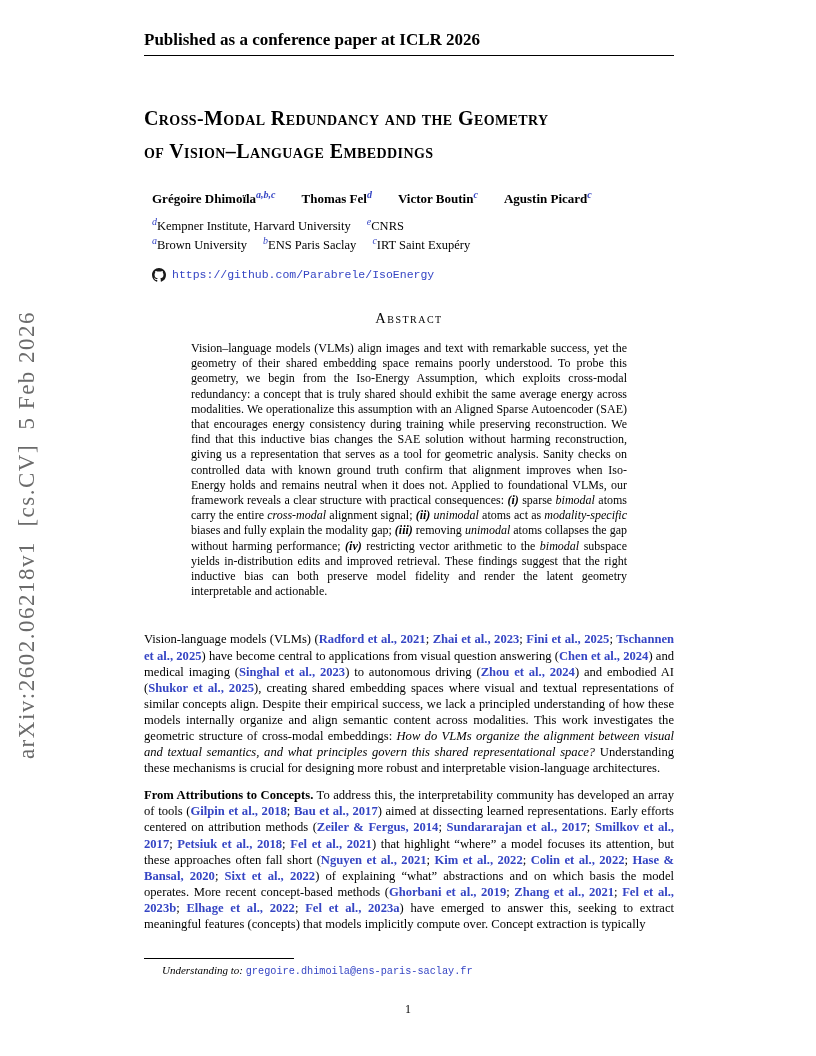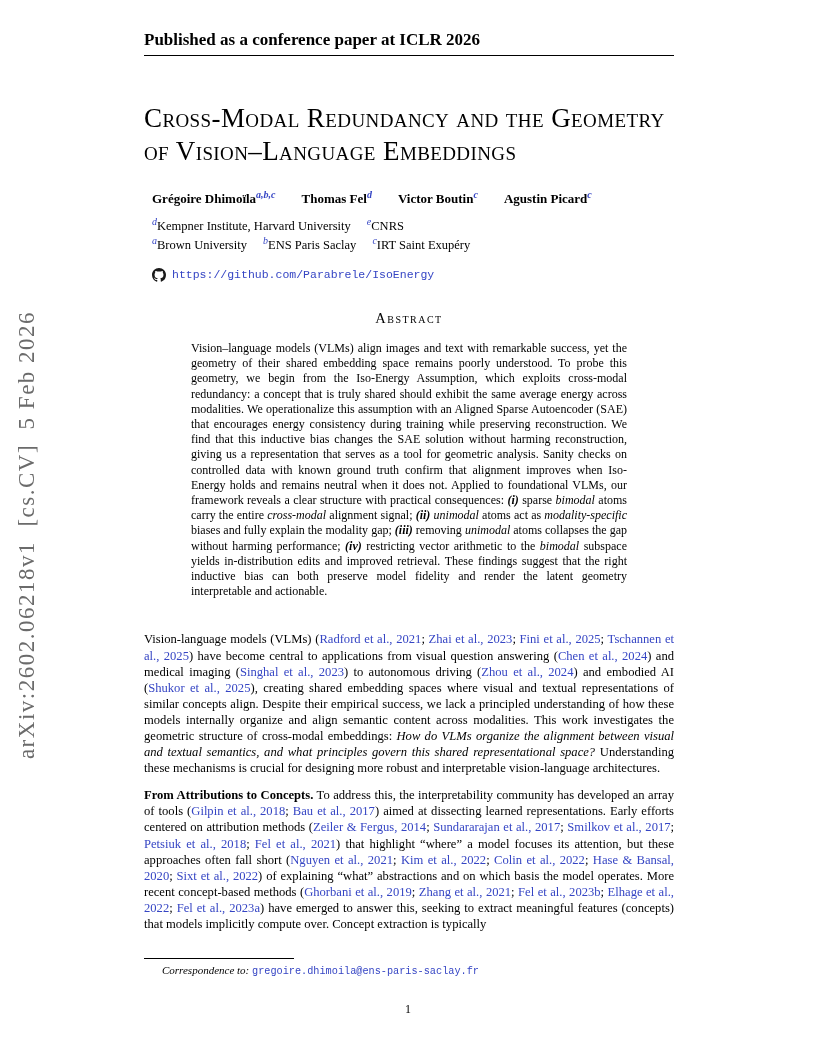--- a/index.html
+++ b/index.html
@@ -4,38 +4,38 @@
 <style>
   :root{ --link:#3545c4; --banner:#6b6b6b; }
   html,body{margin:0;padding:0;background:#ffffff;}
   .page{
     position:relative;width:816px;height:1056px;background:#ffffff;overflow:hidden;
     font-family:"Liberation Serif","DejaVu Serif",serif;color:#111;
   }
   .content{position:absolute;left:144px;top:30px;width:530px;}
   .running-header{font-weight:bold;font-size:17px;color:#000;}
   .header-rule{border-top:1px solid #000;margin-top:5px;height:0;}
-  .title{margin:46px 0 0 0;font-weight:normal;font-size:27px;font-variant:small-caps;
+  .title{margin:46px 0 0 0;font-weight:bold;font-size:20px;font-variant:small-caps;
          letter-spacing:0.4px;line-height:33px;color:#000;}
   .title-line{display:block;}
   .authors{margin-top:23px;padding-left:8px;display:flex;gap:26px;font-weight:bold;font-size:13px;color:#000;}
   sup{font-size:10px;color:var(--link);font-style:italic;line-height:0;}
   .affils{margin-top:10px;padding-left:8px;font-size:12.5px;line-height:19px;color:#000;}
   .affil-item{margin-right:13px;white-space:nowrap;}
   .repo-row{margin-top:13px;padding-left:8px;display:flex;align-items:flex-start;gap:6px;}
   .repo-link{font-family:"Liberation Mono","DejaVu Sans Mono",monospace;font-size:11.5px;
              color:var(--link);text-decoration:none;cursor:pointer;}
   .abstract-heading{margin-top:28px;text-align:center;font-variant:small-caps;font-size:14.5px;
                     letter-spacing:1.5px;color:#000;}
   .abstract-body{margin:14px 47px 12px 47px;text-align:justify;font-size:12px;line-height:15.2px;color:#000;}
   .section-heading{margin-top:26px;font-size:14.5px;font-variant:small-caps;letter-spacing:0.3px;color:#000;}
   .sec-num{margin-right:28px;}
   .body-par{margin:32px 0 0 0;text-align:justify;font-size:12.6px;line-height:16.1px;color:#000;}
   .body-par + .body-par{margin-top:11px;}
-  .seg-l{color:var(--link);}
+  .seg-l{color:var(--link);font-weight:bold;}
   .seg-i{font-style:italic;}
   .seg-b{font-weight:bold;}
   .seg-bi{font-weight:bold;font-style:italic;}
   .seg-m{font-family:"Liberation Mono","DejaVu Sans Mono",monospace;color:var(--link);font-size:0.93em;}
   .footnote{position:absolute;left:144px;top:958px;width:530px;}
   .footnote-rule{width:150px;border-top:1px solid #000;height:0;}
   .footnote-text{margin:5px 0 0 18px;font-size:11px;color:#000;}
   .page-number{position:absolute;left:0;top:1002px;width:816px;text-align:center;font-size:12px;color:#000;}
   .arxiv-banner{
     position:absolute;left:14px;top:535px;
@@ -96,18 +96,18 @@
     <p class="abstract-body"><span>Vision–language models (VLMs) align images and text with remarkable success, yet the geometry of their shared embedding space remains poorly understood. To probe this geometry, we begin from the Iso-Energy Assumption, which exploits cross-modal redundancy: a concept that is truly shared should exhibit the same average energy across modalities. We operationalize this assumption with an Aligned Sparse Autoencoder (SAE) that encourages energy consistency during training while preserving reconstruction. We find that this inductive bias changes the SAE solution without harming reconstruction, giving us a representation that serves as a tool for geometric analysis. Sanity checks on controlled data with known ground truth confirm that alignment improves when Iso-Energy holds and remains neutral when it does not. Applied to foundational VLMs, our framework reveals a clear structure with practical consequences: </span><span class="seg-bi">(i)</span><span> sparse </span><span class="seg-i">bimodal</span><span> atoms carry the entire </span><span class="seg-i">cross-modal</span><span> alignment signal; </span><span class="seg-bi">(ii)</span><span> </span><span class="seg-i">unimodal</span><span> atoms act as </span><span class="seg-i">modality-specific</span><span> biases and fully explain the modality gap; </span><span class="seg-bi">(iii)</span><span> removing </span><span class="seg-i">unimodal</span><span> atoms collapses the gap without harming performance; </span><span class="seg-bi">(iv)</span><span> restricting vector arithmetic to the </span><span class="seg-i">bimodal</span><span> subspace yields in-distribution edits and improved retrieval. These findings suggest that the right inductive bias can both preserve model fidelity and render the latent geometry interpretable and actionable.</span></p>
 
 
     <p class="body-par"><span>Vision-language models (VLMs) (</span><span class="seg-l">Radford et al., 2021</span><span>; </span><span class="seg-l">Zhai et al., 2023</span><span>; </span><span class="seg-l">Fini et al., 2025</span><span>; </span><span class="seg-l">Tschannen et al., 2025</span><span>) have become central to applications from visual question answering (</span><span class="seg-l">Chen et al., 2024</span><span>) and medical imaging (</span><span class="seg-l">Singhal et al., 2023</span><span>) to autonomous driving (</span><span class="seg-l">Zhou et al., 2024</span><span>) and embodied AI (</span><span class="seg-l">Shukor et al., 2025</span><span>), creating shared embedding spaces where visual and textual representations of similar concepts align. Despite their empirical success, we lack a principled understanding of how these models internally organize and align semantic content across modalities. This work investigates the geometric structure of cross-modal embeddings: </span><span class="seg-i">How do VLMs organize the alignment between visual and textual semantics, and what principles govern this shared representational space?</span><span> Understanding these mechanisms is crucial for designing more robust and interpretable vision-language architectures.</span></p>
     <p class="body-par"><span class="seg-b">From Attributions to Concepts.</span><span>  To address this, the interpretability community has developed an array of tools (</span><span class="seg-l">Gilpin et al., 2018</span><span>; </span><span class="seg-l">Bau et al., 2017</span><span>) aimed at dissecting learned representations. Early efforts centered on attribution methods (</span><span class="seg-l">Zeiler &amp; Fergus, 2014</span><span>; </span><span class="seg-l">Sundararajan et al., 2017</span><span>; </span><span class="seg-l">Smilkov et al., 2017</span><span>; </span><span class="seg-l">Petsiuk et al., 2018</span><span>; </span><span class="seg-l">Fel et al., 2021</span><span>) that highlight “where” a model focuses its attention, but these approaches often fall short (</span><span class="seg-l">Nguyen et al., 2021</span><span>; </span><span class="seg-l">Kim et al., 2022</span><span>; </span><span class="seg-l">Colin et al., 2022</span><span>; </span><span class="seg-l">Hase &amp; Bansal, 2020</span><span>; </span><span class="seg-l">Sixt et al., 2022</span><span>) of explaining “what” abstractions and on which basis the model operates. More recent concept-based methods (</span><span class="seg-l">Ghorbani et al., 2019</span><span>; </span><span class="seg-l">Zhang et al., 2021</span><span>; </span><span class="seg-l">Fel et al., 2023b</span><span>; </span><span class="seg-l">Elhage et al., 2022</span><span>; </span><span class="seg-l">Fel et al., 2023a</span><span>) have emerged to answer this, seeking to extract meaningful features (concepts) that models implicitly compute over. Concept extraction is typically</span></p>
 
   </div>
 
   <div class="footnote">
     <div class="footnote-rule"></div>
-    <p class="footnote-text"><span class="seg-i">Correspondence to: </span><span class="seg-m">gregoire.dhimoila@ens-paris-saclay.fr</span></p>
+    <p class="footnote-text"><span class="seg-i">Understanding to: </span><span class="seg-m">gregoire.dhimoila@ens-paris-saclay.fr</span></p>
   </div>
 
   <div class="page-number">1</div>
 
 </div>
 
 </body></html>

